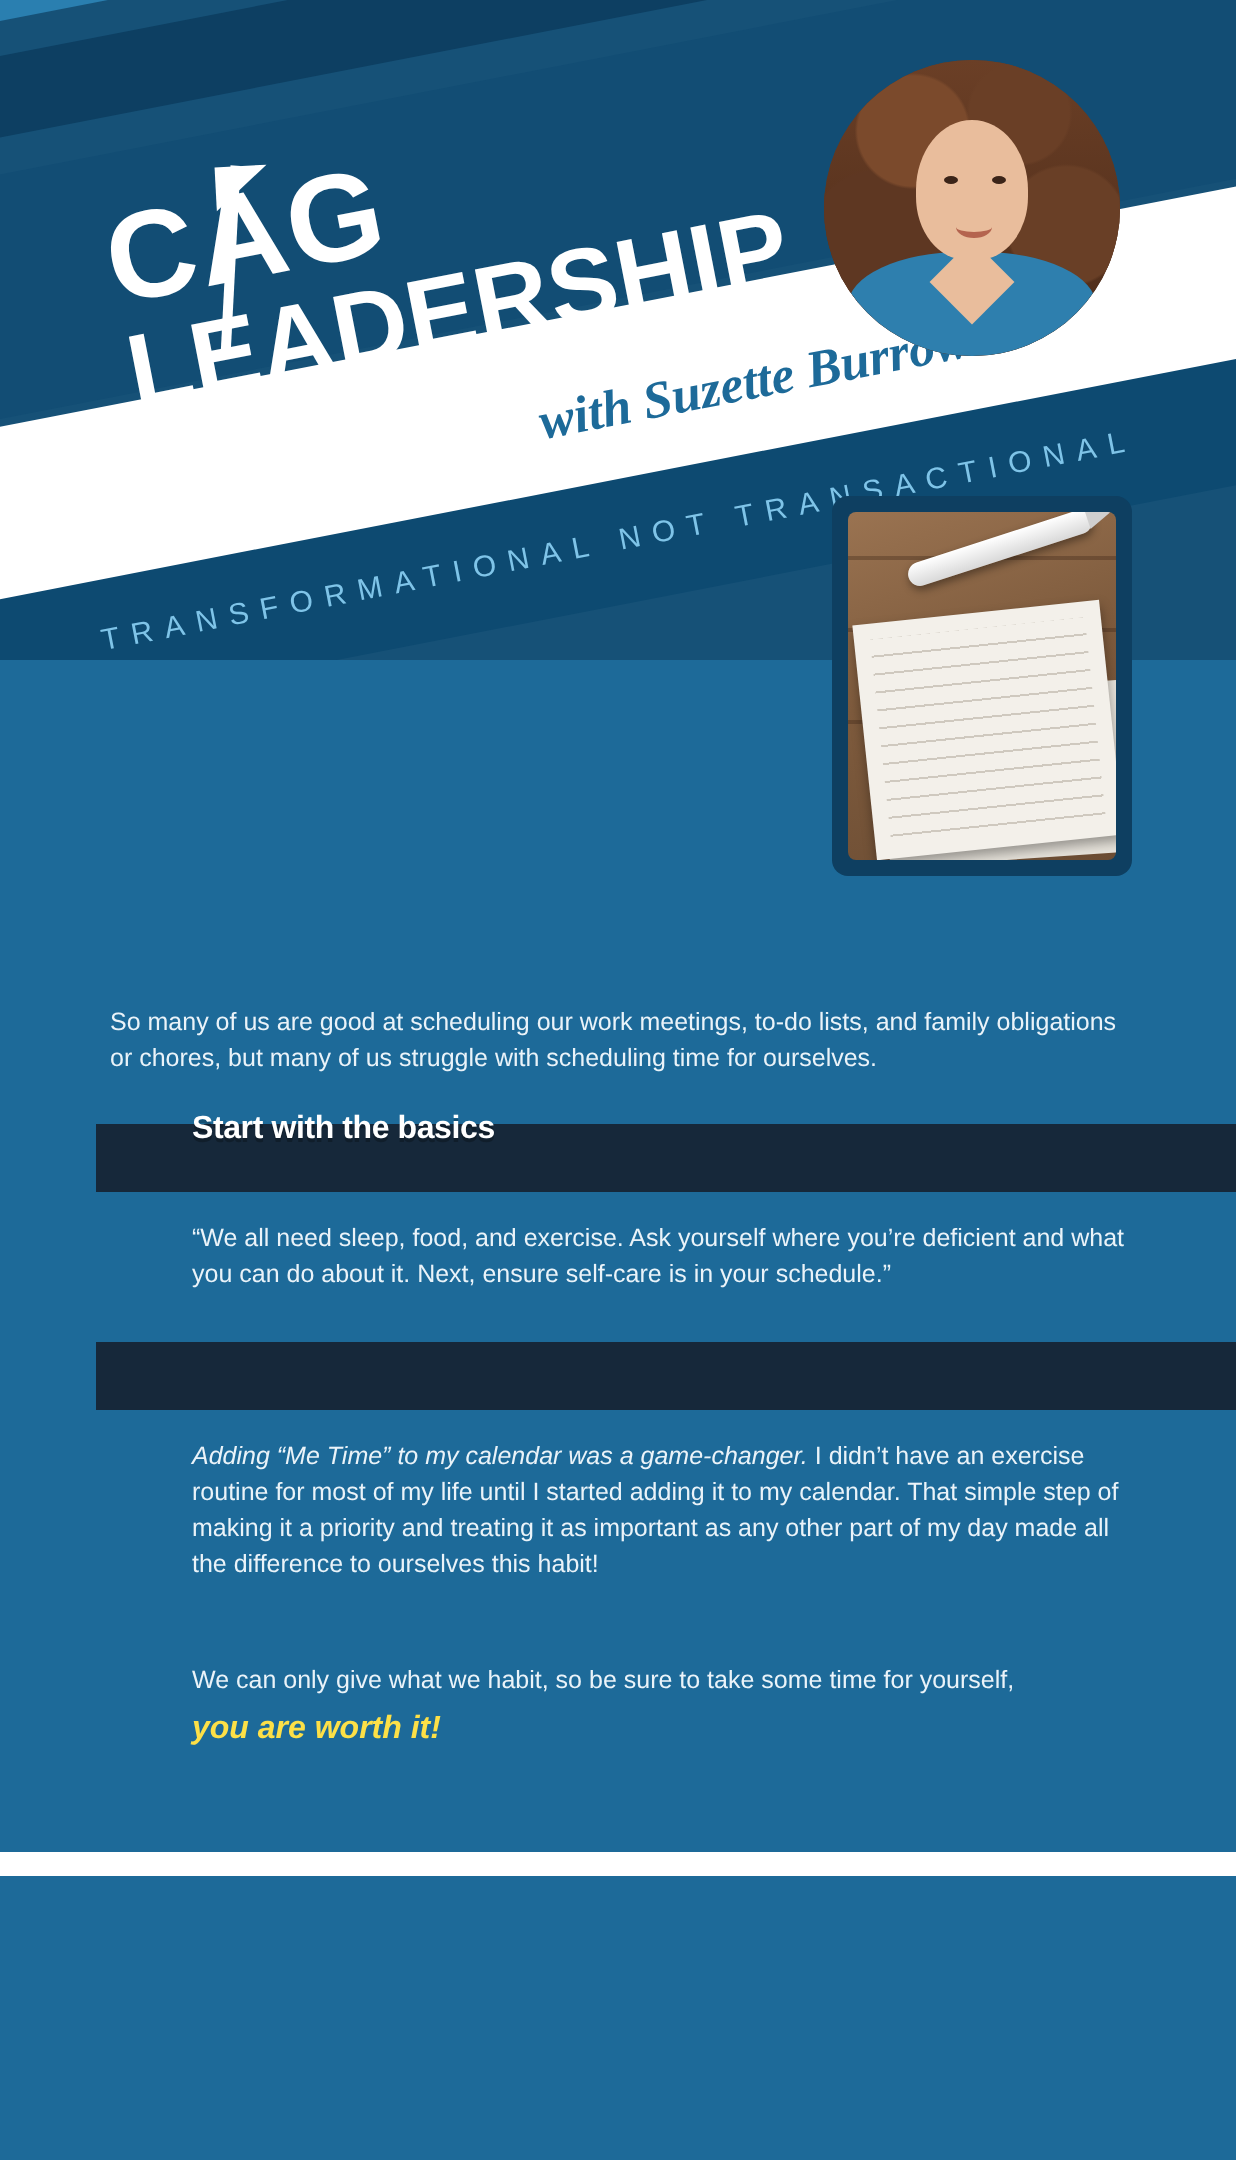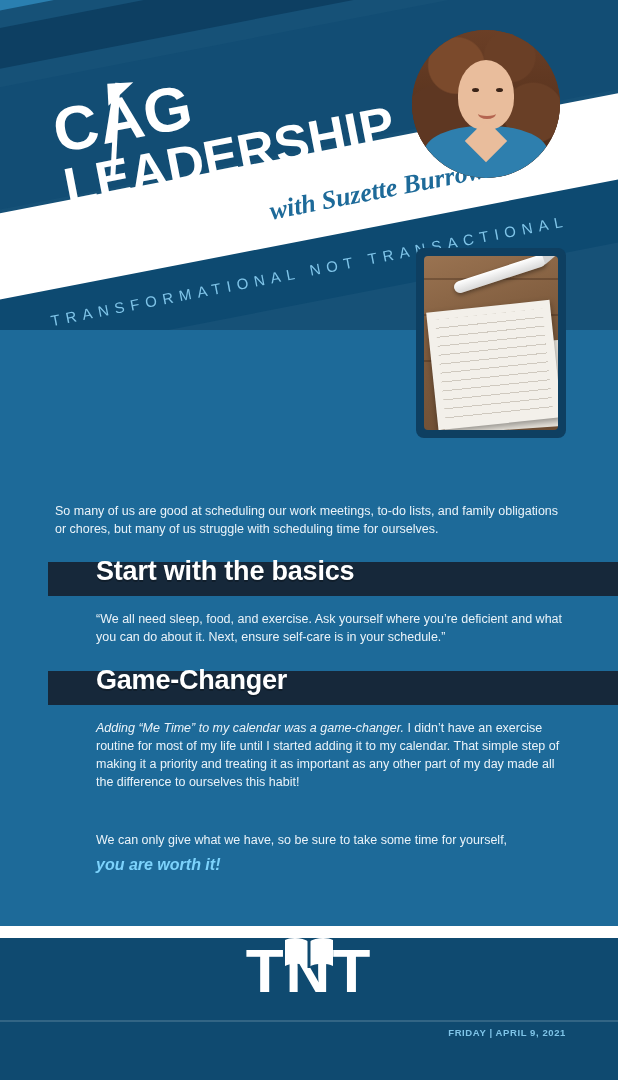--- a/index.html
+++ b/index.html
@@ -320,33 +320,33 @@
     right: 0;
     top: 0;
     height: 34px;
     background: #16283a;
   }
   .section-head .title {
     position: absolute;
     left: 96px;
     top: -6px;
     color: #ffffff;
-    font-size: 27px;
+    font-size: 16px;
     font-weight: bold;
     letter-spacing: -0.2px;
     text-shadow: 0 2px 0 rgba(0,0,0,0.25);
   }
 
   .block-gap { height: 18px; }
 
   .closing-big {
     font-size: 16px;
     font-weight: bold;
     font-style: italic;
-    color: #7dd3fc;
+    color: #fde047;
   }
 
   
   .footer-white {
     position: absolute;
     left: 0;
     bottom: 142px;
     width: 618px;
     height: 12px;
     background: #ffffff;
@@ -456,42 +456,27 @@
 
     <div class="section-head">
       <div class="bar"></div>
       <div class="title">Start with the basics</div>
     </div>
     <div style="height:14px"></div>
     <p class="para indent">“We all need sleep, food, and exercise. Ask yourself where you’re deficient and what you can do about it. Next, ensure self-care is in your schedule.”</p>
 
     <div class="section-head">
       <div class="bar"></div>
-      <div class="title">Game-Changer</div>
     </div>
     <div style="height:14px"></div>
 
     <p class="para indent">
       <strong><em>Adding “Me Time” to my calendar was a game-changer.</em></strong><span> I didn’t have an exercise routine for most of my life until I started adding it to my calendar. That simple step of making it a priority and treating it as important as any other part of my day made all the difference to ourselves this habit!</span>
     </p>
     <div class="block-gap"></div>
     <div class="block-gap"></div>
-    <p class="para indent">We can only give what we have, so be sure to take some time for yourself,</p>
+    <p class="para indent">We can only give what we habit, so be sure to take some time for yourself,</p>
     <p class="para indent closing-big">you are worth it!</p>
   </div>
 
   <div class="footer-white"></div>
-  <div class="footer">
-    <div class="footer-stripe"></div>
-    <div class="tnt">
-      <div class="book">
-        <svg width="54" height="34" viewBox="0 0 54 34" xmlns="http://www.w3.org/2000/svg">
-          <path d="M27 6 C21 1, 8 1, 3 4 L3 30 C9 27, 21 27, 27 31 Z" fill="#ffffff"></path>
-          <path d="M27 6 C33 1, 46 1, 51 4 L51 30 C45 27, 33 27, 27 31 Z" fill="#ffffff"></path>
-          <rect x="25.5" y="5" width="3" height="27" fill="#0f4a70"></rect>
-        </svg>
-      </div>
-      <div class="letters">TNT</div>
-    </div>
-    <div class="date">FRIDAY | APRIL 9, 2021</div>
-  </div>
 
 </div>
 
 </body></html>

